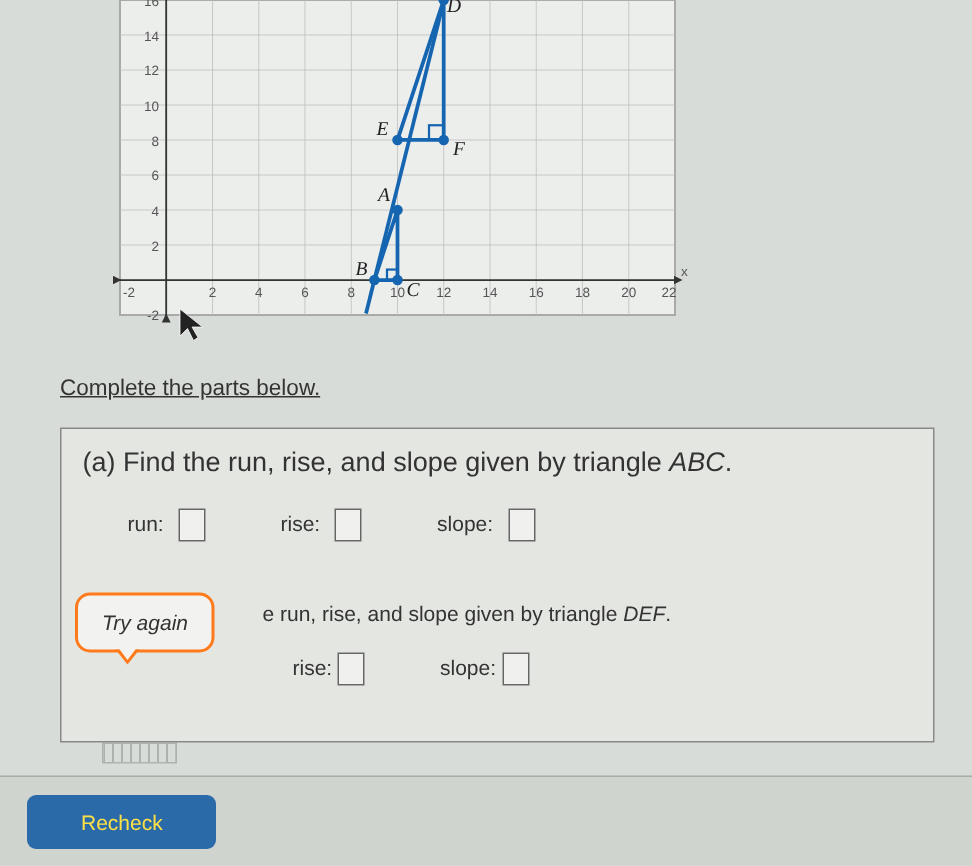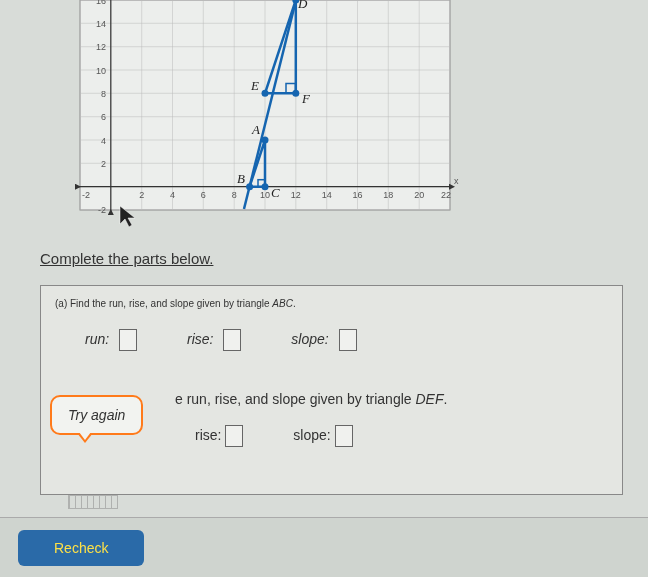--- a/index.html
+++ b/index.html
@@ -32,30 +32,29 @@
     top: 285px;
     left: 40px;
     right: 25px;
     border: 1px solid #888;
     background: #e4e6e2;
     padding: 12px 14px 10px 14px;
     height: 210px;
     overflow: hidden;
   }
   .part-a {
-    font-size: 10px;
+    font-size: 18px;
     margin-bottom: 20px;
   }
   .inline-row {
     display: flex;
     gap: 50px;
     padding-left: 30px;
     font-size: 14px;
     align-items: center;
-    font-style: italic;
   }
   .inline-row label { margin-right: 6px; }
   .ans-box {
     display: inline-block;
     width: 18px;
     height: 22px;
     border: 1px solid #666;
     background: #f0f1ee;
     vertical-align: middle;
   }

